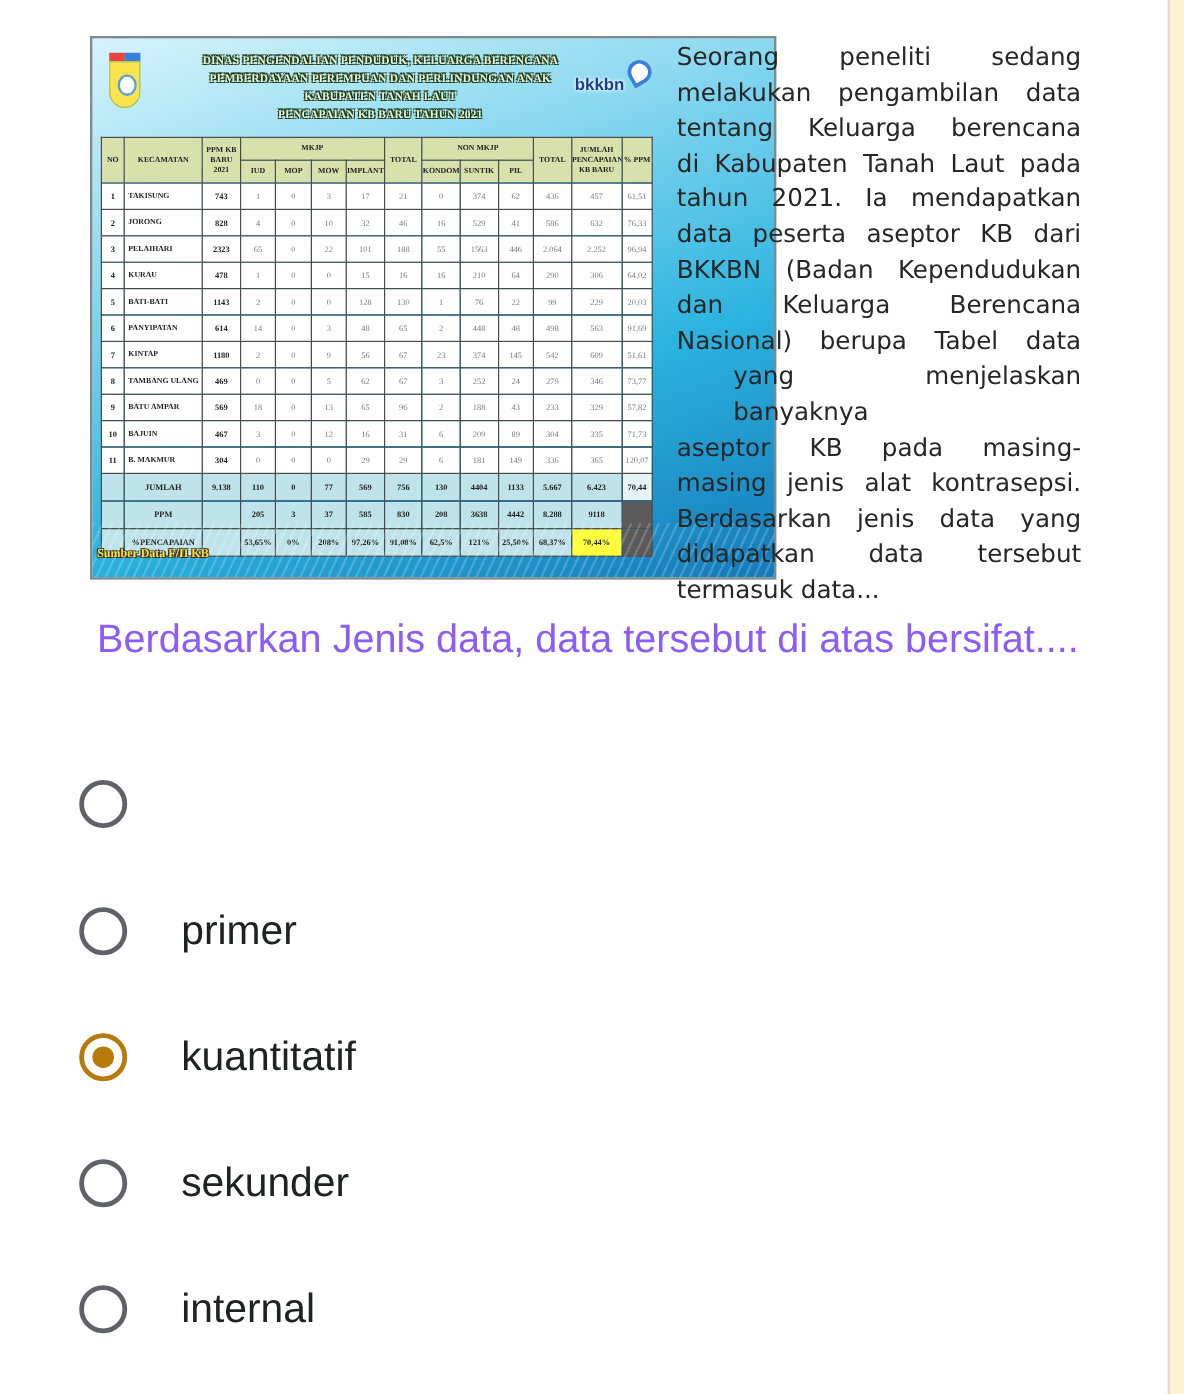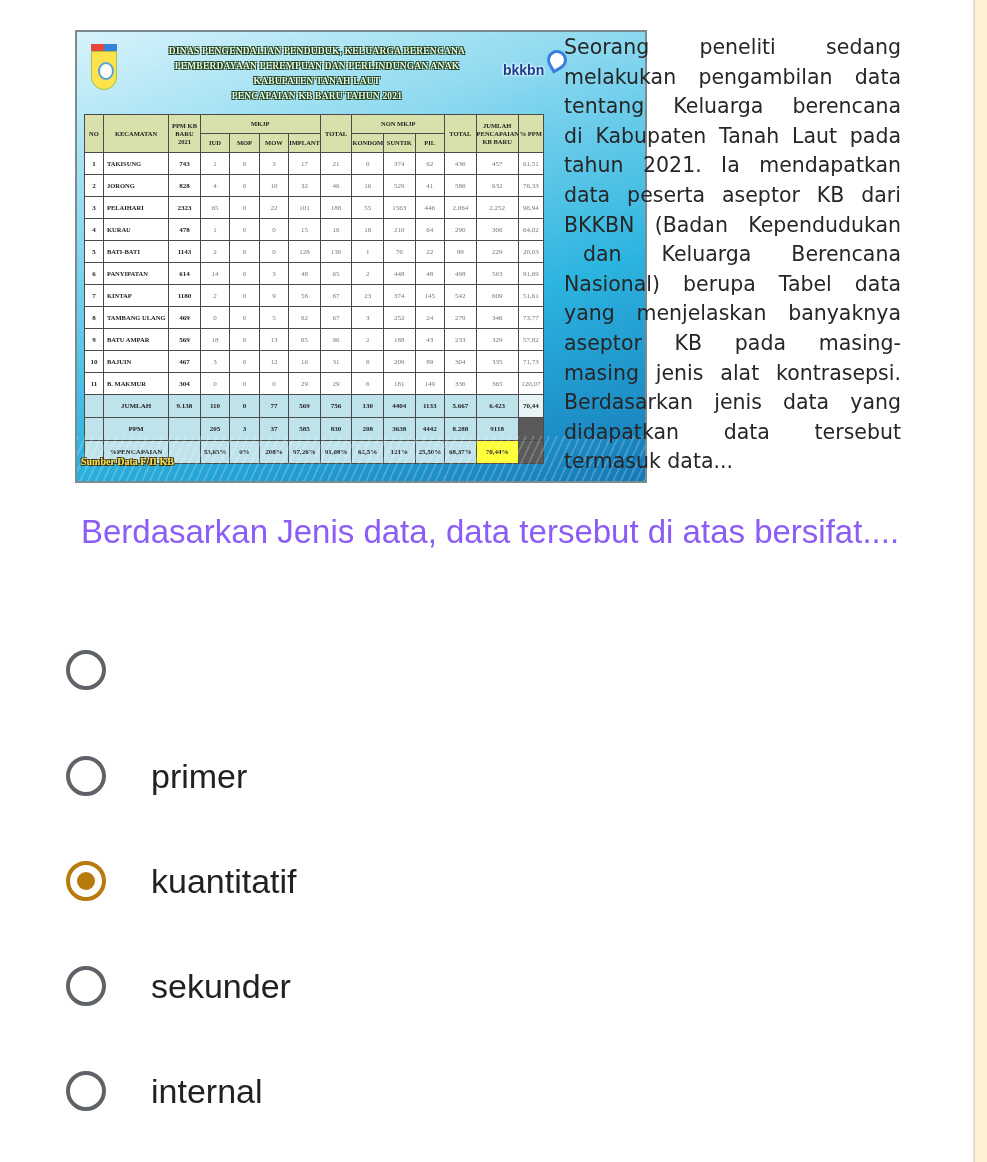--- a/index.html
+++ b/index.html
@@ -27,21 +27,21 @@
   .logo-kab .top span:first-child { flex:1; background:#e8453c; }
   .logo-kab .top span:last-child { flex:1; background:#3a7fd9; }
   .logo-kab .shield { height: 39px; background: #ffe34d; border-radius: 0 0 13px 13px; position: relative; border: 1px solid #a3c34a; box-sizing: border-box; }
   .logo-kab .shield::after { content:""; position:absolute; left:6px; top:10px; width:12px; height:14px; background:#fff; border-radius:50%; border:2px solid #5aa2d6; }
   .header-titles { position: absolute; left: 90px; top: 12px; width: 300px; text-align: center; }
   .header-titles div {
     font-family: "Liberation Serif", serif; font-weight: bold; font-size: 9.5px; line-height: 15px;
     color: #e9f4df; letter-spacing: 0.2px;
     text-shadow: -1px -1px 0 #1a3b17, 1px -1px 0 #1a3b17, -1px 1px 0 #1a3b17, 1px 1px 0 #1a3b17;
   }
-  .logo-bkkbn { position: absolute; left: 426px; top: 30px; font-size: 14px; color: #1a3d8f; font-weight: bold; text-shadow: 0 0 3px #fff, 0 0 3px #fff; }
+  .logo-bkkbn { position: absolute; left: 402px; top: 30px; font-size: 14px; color: #1a3d8f; font-weight: bold; text-shadow: 0 0 3px #fff, 0 0 3px #fff; }
   .logo-bkkbn .heart { position: absolute; left: 44px; top: -12px; width: 14px; height: 14px; border: 3px solid #3b7ee0; border-radius: 50% 50% 50% 0; transform: rotate(-30deg); background: #fff; }
 
   table.kb {
     position: absolute; left: 7px; top: 82px; width: 460px; border-collapse: collapse;
     font-family: "Liberation Serif", serif; font-size: 7px; table-layout: fixed;
   }
   table.kb th, table.kb td { border: 1px solid #4b4b4b; text-align: center; padding: 0; overflow: hidden; white-space: nowrap; }
   table.kb thead th { background: #d8e1ab; font-weight: bold; color: #222; height: 18px; font-size: 6.5px; line-height: 8px; white-space: normal; }
   table.kb tbody td { background: #ffffff; color: #777; height: 21px; }
   table.kb tbody td.no, table.kb tbody td.kec, table.kb tbody td.ppm { color: #222; font-weight: bold; }
@@ -368,23 +368,23 @@
   </div>
 
   <div class="passage" id="passage">
       <div style="text-align-last: justify;">Seorang peneliti sedang</div>
       <div style="text-align-last: justify;">melakukan pengambilan data</div>
       <div style="text-align-last: justify;">tentang Keluarga berencana</div>
       <div style="text-align-last: justify;">di Kabupaten Tanah Laut pada</div>
       <div style="text-align-last: justify;">tahun 2021. Ia mendapatkan</div>
       <div style="text-align-last: justify;">data peserta aseptor KB dari</div>
       <div style="text-align-last: justify;">BKKBN (Badan Kependudukan</div>
-      <div style="text-align-last: justify; margin-left: 19px;">dan Keluarga Berencana</div>
+      <div style="text-align-last: justify;">dan Keluarga Berencana</div>
       <div style="text-align-last: justify;">Nasional) berupa Tabel data</div>
-      <div style="text-align-last: justify;">yang menjelaskan banyaknya</div>
+      <div style="text-align-last: justify; margin-left: 47px;">yang menjelaskan banyaknya</div>
       <div style="text-align-last: justify;">aseptor KB pada masing-</div>
       <div style="text-align-last: justify;">masing jenis alat kontrasepsi.</div>
       <div style="text-align-last: justify;">Berdasarkan jenis data yang</div>
       <div style="text-align-last: justify;">didapatkan data tersebut</div>
       <div style="text-align-last: left;">termasuk data...</div>
     </div>
 </div>
 
 <div class="question">Berdasarkan Jenis data, data tersebut di atas bersifat....</div>
 

